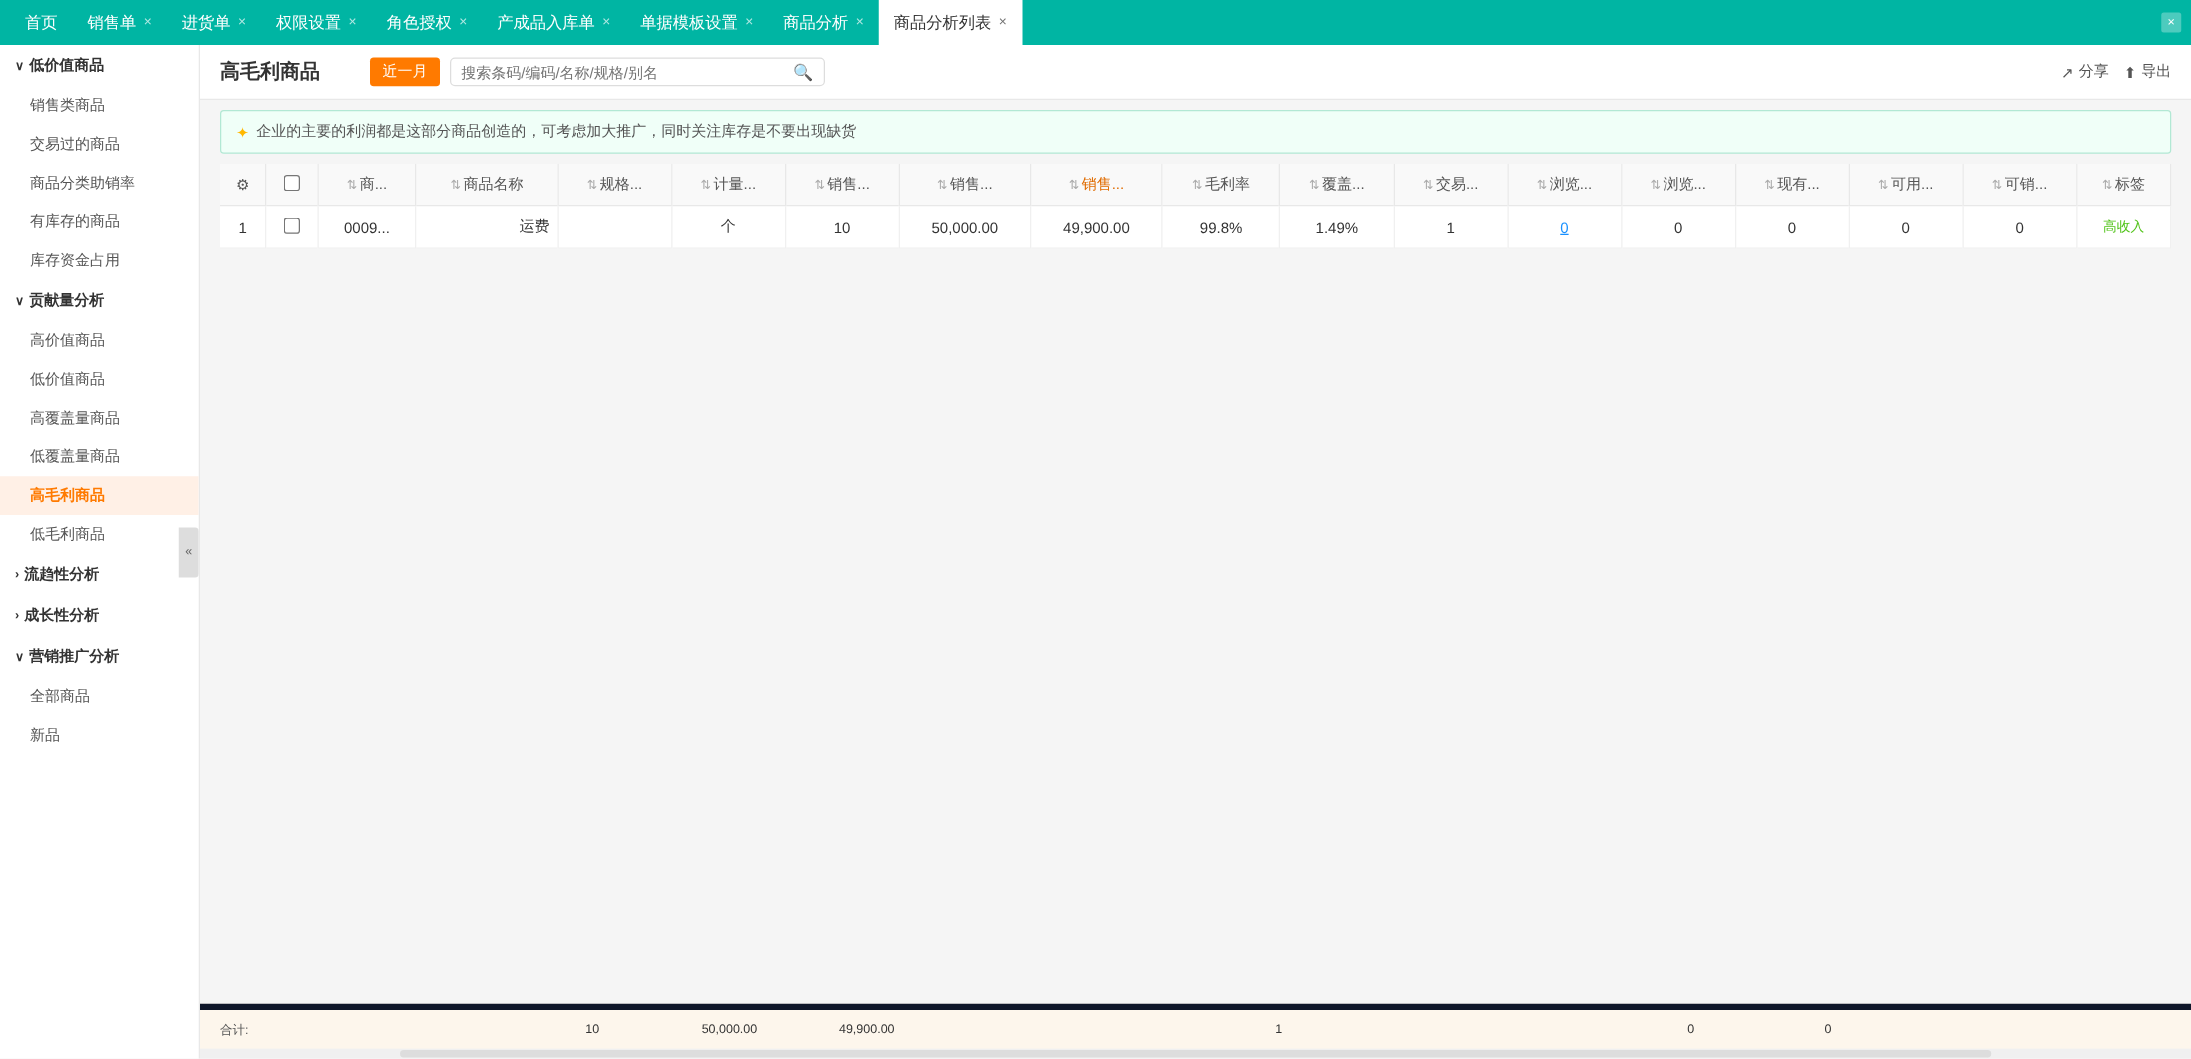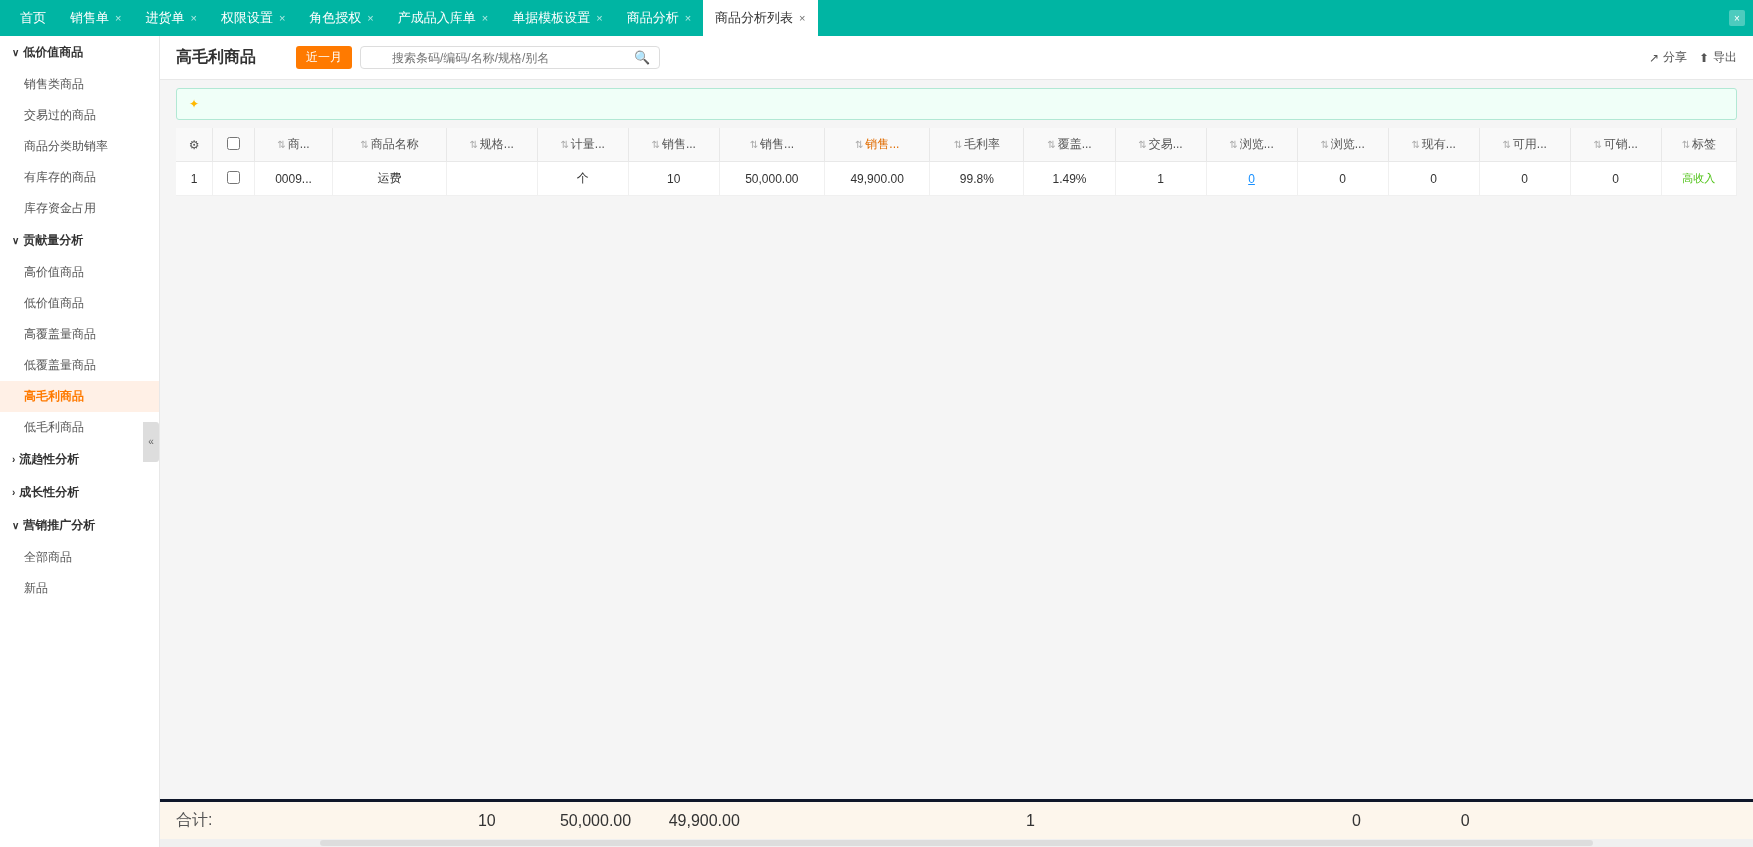--- a/index.html
+++ b/index.html
@@ -125,21 +125,20 @@
       flex: 1;
       max-width: 300px;
       background: white;
     }
     .search-box input {
       border: none;
       outline: none;
       font-size: 12px;
       width: 100%;
       color: #999;
-      margin-left: 23px;
     }
     .search-icon { color: #aaa; font-size: 13px; }
     .header-actions {
       display: flex;
       align-items: center;
       gap: 12px;
       margin-left: auto;
     }
     .action-btn {
       display: flex;
@@ -204,25 +203,25 @@
     .tag-high-income {
       color: #52c41a;
       font-size: 11px;
       margin-top: 30px;
     }
     .link-text { color: #1890ff; text-decoration: underline; cursor: pointer; }
 
     
     .footer-bar {
       background: #fdf6ec;
-      border-top: 3px solid #0f172a;
+      border-top: 5px solid #0f172a;
       padding: 8px 16px;
       display: flex;
       align-items: center;
-      font-size: 16px;
+      font-size: 10px;
       color: #333;
       min-height: 36px;
     }
     .footer-bar .total-label { margin-right: 40px; color: #555; }
     .footer-cells {
       display: flex;
       flex: 1;
     }
     .footer-cell {
       text-align: center;
@@ -394,20 +393,21 @@
         </div>
         <div class="action-btn">
           <span>⬆</span>
           <span>导出</span>
         </div>
       </div>
     </div>
 
     <div class="info-banner">
       <span class="info-icon">✦</span>
+      <span>企业的主要的利润都是这部分商品创造的，可考虑加大推广，同时关注库存是不要出现缺货</span>
     </div>
 
     <div class="table-container">
       <table>
         <thead>
           <tr>
             <th>⚙</th>
             <th><input type="checkbox" style=""></th>
             <th><span class="sort-icon">⇅</span><span>商...</span></th>
             <th><span class="sort-icon">⇅</span><span>商品名称</span></th>
@@ -425,21 +425,21 @@
             <th><span class="sort-icon">⇅</span><span>可用...</span></th>
             <th><span class="sort-icon">⇅</span><span>可销...</span></th>
             <th><span class="sort-icon">⇅</span><span>标签</span></th>
           </tr>
         </thead>
         <tbody id="table-body">
         <tr>
       <td>1</td>
       <td><input type="checkbox" style=""></td>
       <td>0009...</td>
-      <td style="text-align:center;">运费</td>
+      <td style="text-align:right;">运费</td>
       <td></td>
       <td>个</td>
       <td>10</td>
       <td>50,000.00</td>
       <td>49,900.00</td>
       <td>99.8%</td>
       <td>1.49%</td>
       <td>1</td>
       <td class="link-text">0</td>
       <td>0</td>

